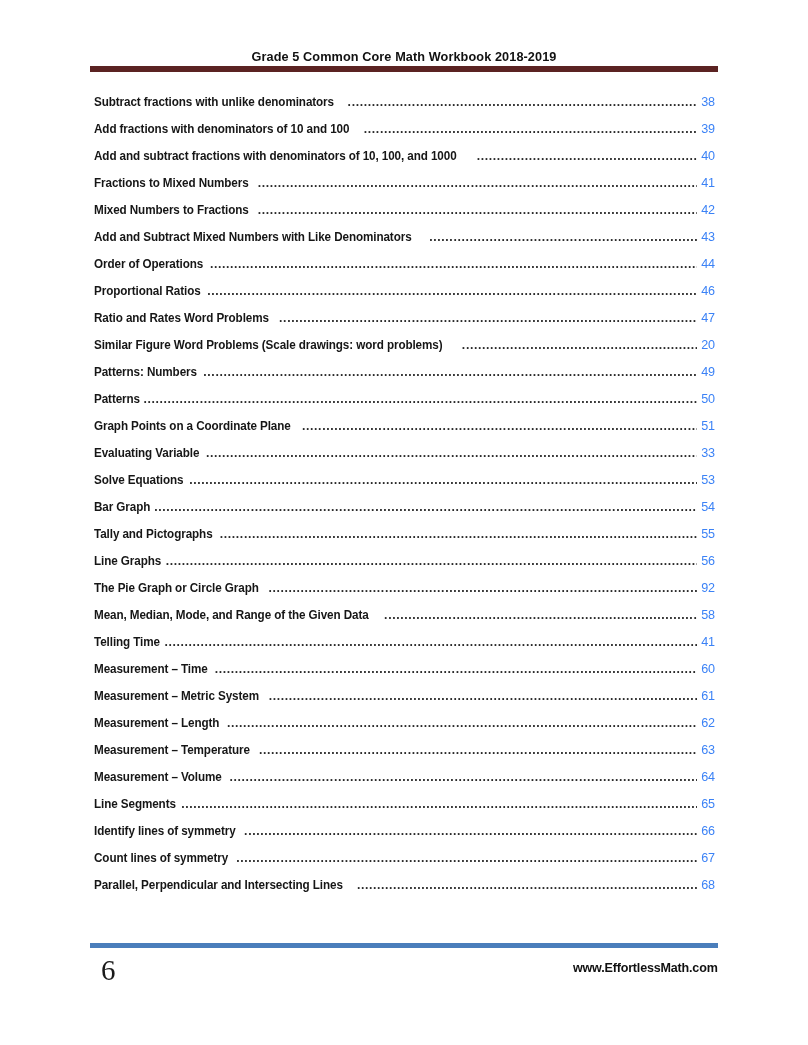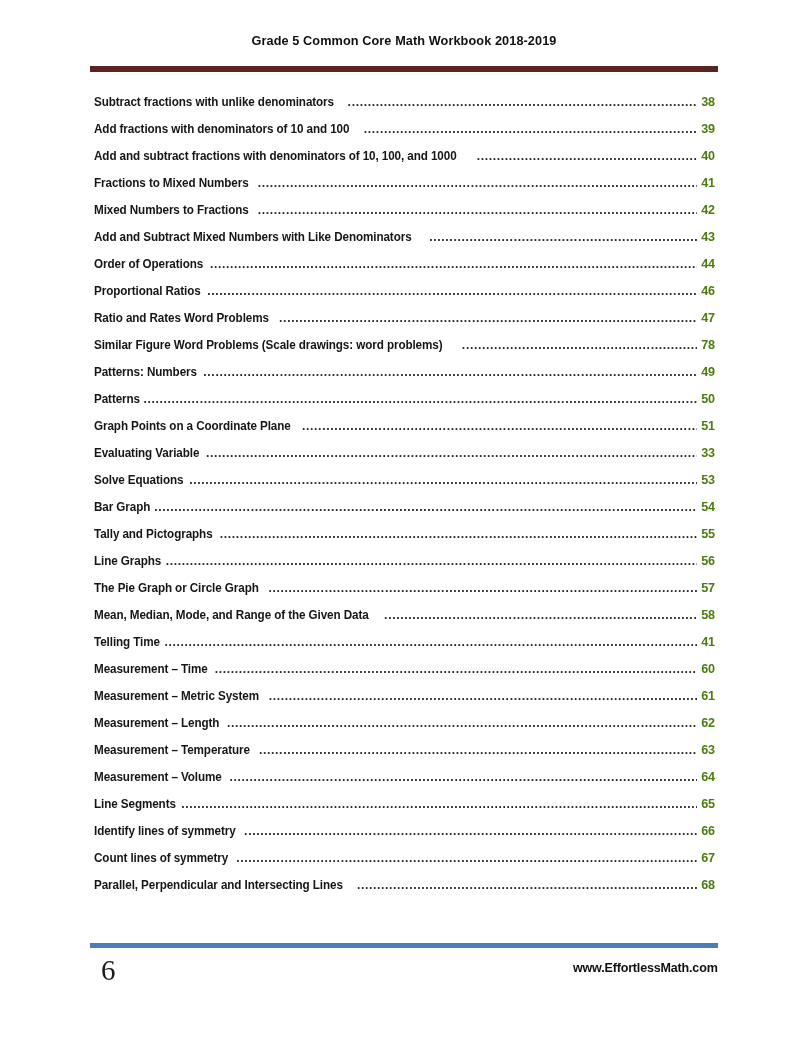--- a/index.html
+++ b/index.html
@@ -18,21 +18,21 @@
   .page {
     position: absolute;
     inset: 0;
     background: #ffffff;
   }
 
   
   .header {
     position: absolute;
     left: 90px;
-    top: 32px;
+    top: 48px;
     width: 628px;
   }
   .header-title {
     font-size: 13.5px;
     font-weight: bold;
     letter-spacing: 0.1px;
     color: #111111;
     text-align: center;
     line-height: 18px;
     white-space: nowrap;
@@ -91,22 +91,22 @@
     font-size: 12.3px;
     font-weight: bold;
     line-height: 27px;
     letter-spacing: 0.6px;
     color: #2a2a2a;
     white-space: nowrap;
   }
   .toc-page {
     flex: 0 0 auto;
     font-size: 12.6px;
-    font-weight: bold;
-    color: #4d7c0f;
+    font-weight: normal;
+    color: #3b82f6;
     text-align: right;
     min-width: 17px;
     letter-spacing: -0.1px;
   }
 
   
   .footer-rule {
     position: absolute;
     left: 90px;
     top: 943px;
@@ -196,21 +196,21 @@
         <span class="toc-page">46</span>
       </div>
       <div class="toc-entry">
         <span class="toc-title">Ratio and Rates Word Problems</span>
         <span class="toc-dots"></span>
         <span class="toc-page">47</span>
       </div>
       <div class="toc-entry">
         <span class="toc-title">Similar Figure Word Problems (Scale drawings: word problems)</span>
         <span class="toc-dots"></span>
-        <span class="toc-page">78</span>
+        <span class="toc-page">20</span>
       </div>
       <div class="toc-entry">
         <span class="toc-title">Patterns: Numbers</span>
         <span class="toc-dots"></span>
         <span class="toc-page">49</span>
       </div>
       <div class="toc-entry">
         <span class="toc-title">Patterns</span>
         <span class="toc-dots"></span>
         <span class="toc-page">50</span>
@@ -241,21 +241,21 @@
         <span class="toc-page">55</span>
       </div>
       <div class="toc-entry">
         <span class="toc-title">Line Graphs</span>
         <span class="toc-dots"></span>
         <span class="toc-page">56</span>
       </div>
       <div class="toc-entry">
         <span class="toc-title">The Pie Graph or Circle Graph</span>
         <span class="toc-dots"></span>
-        <span class="toc-page">57</span>
+        <span class="toc-page">92</span>
       </div>
       <div class="toc-entry">
         <span class="toc-title">Mean, Median, Mode, and Range of the Given Data</span>
         <span class="toc-dots"></span>
         <span class="toc-page">58</span>
       </div>
       <div class="toc-entry">
         <span class="toc-title">Telling Time</span>
         <span class="toc-dots"></span>
         <span class="toc-page">41</span>

